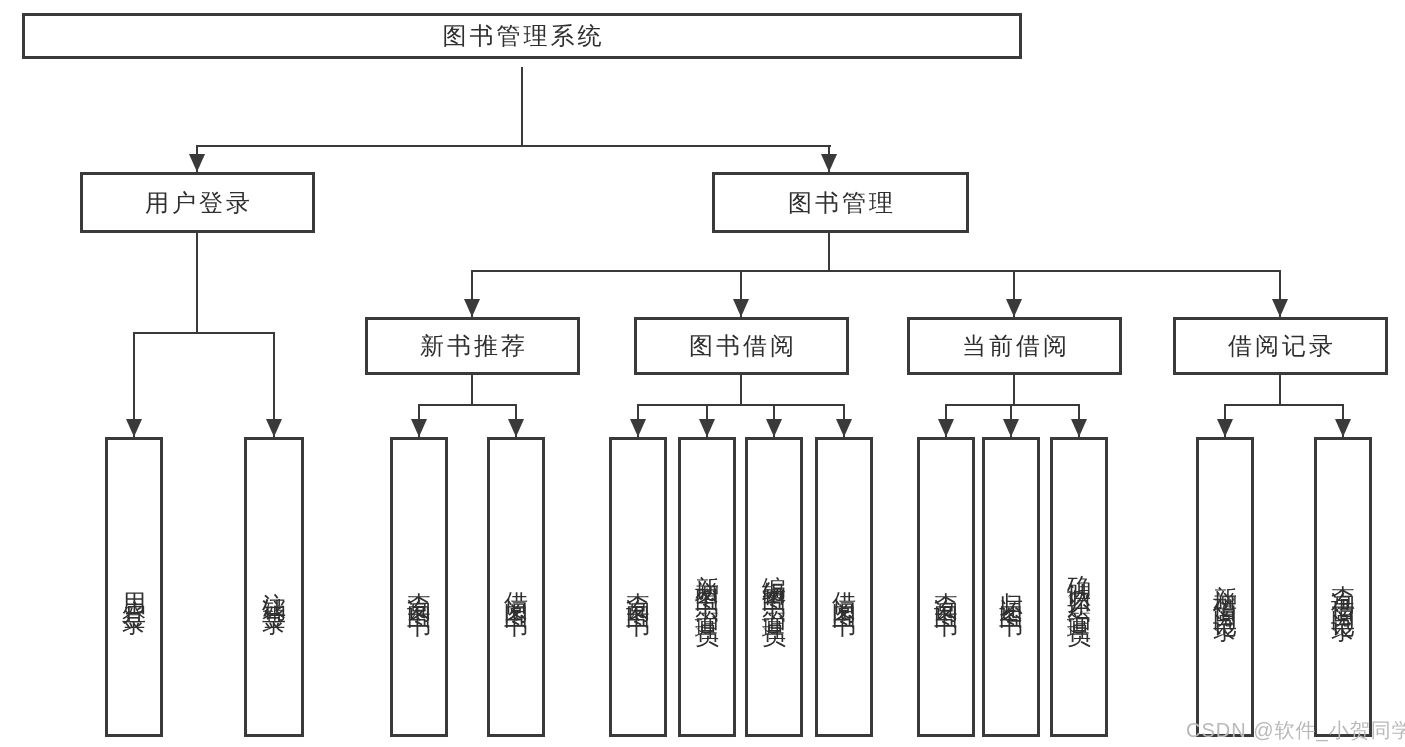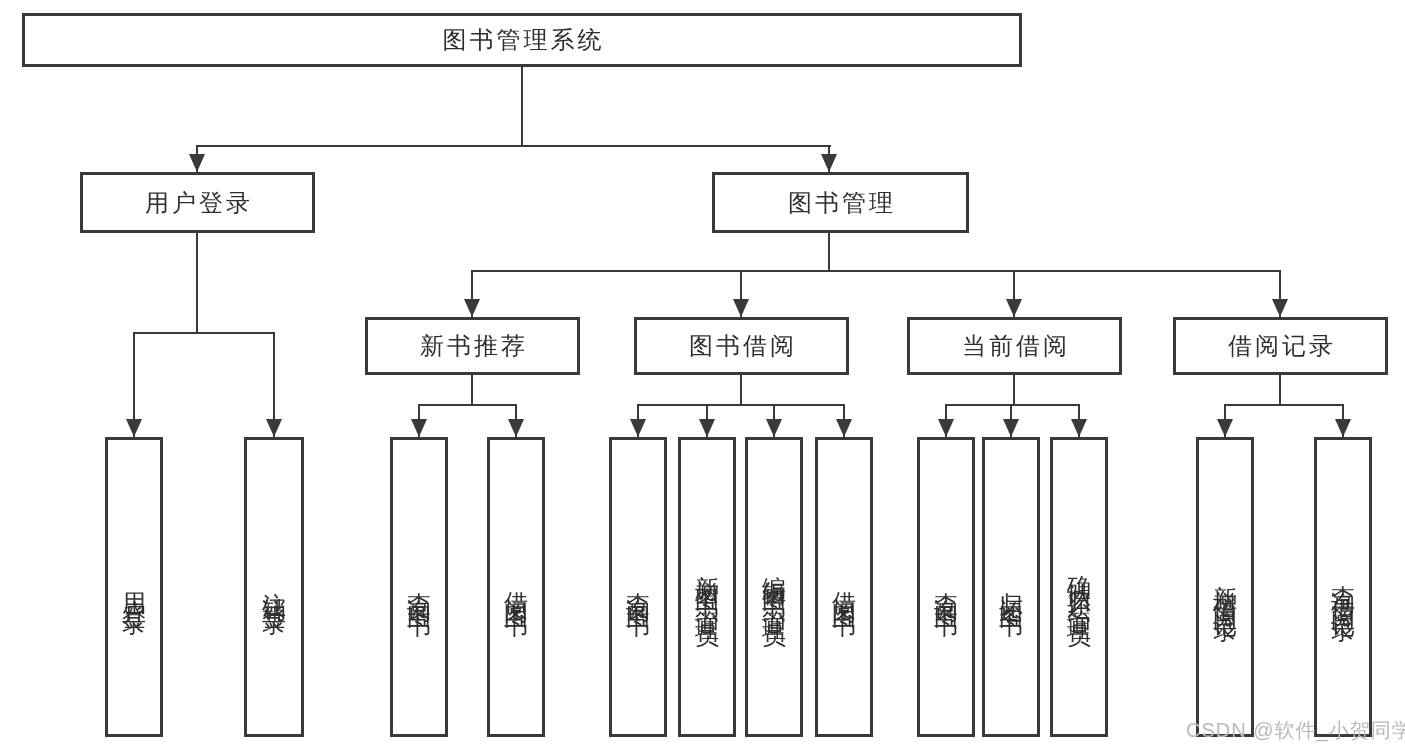--- a/index.html
+++ b/index.html
@@ -85,21 +85,21 @@
   <div class="vl" style="left:1078px;top:404px;height:33px"></div>
   <div class="ar" style="left:1071px;top:419px"></div>
 
   <div class="vl" style="left:1279px;top:375px;height:31px"></div>
   <div class="hl" style="left:1224px;top:404px;width:120px"></div>
   <div class="vl" style="left:1224px;top:404px;height:33px"></div>
   <div class="ar" style="left:1217px;top:419px"></div>
   <div class="vl" style="left:1342px;top:404px;height:33px"></div>
   <div class="ar" style="left:1335px;top:419px"></div>
 
-  <div class="box" style="left:22px;top:13px;width:1000px;height:54px">
+  <div class="box" style="left:22px;top:13px;width:1000px;height:46px">
     <span class="hlabel">图书管理系统</span>
   </div>
 
   <div class="box" style="left:80px;top:172px;width:235px;height:61px">
     <span class="hlabel">用户登录</span>
   </div>
   <div class="box" style="left:712px;top:172px;width:257px;height:61px">
     <span class="hlabel">图书管理</span>
   </div>
 

